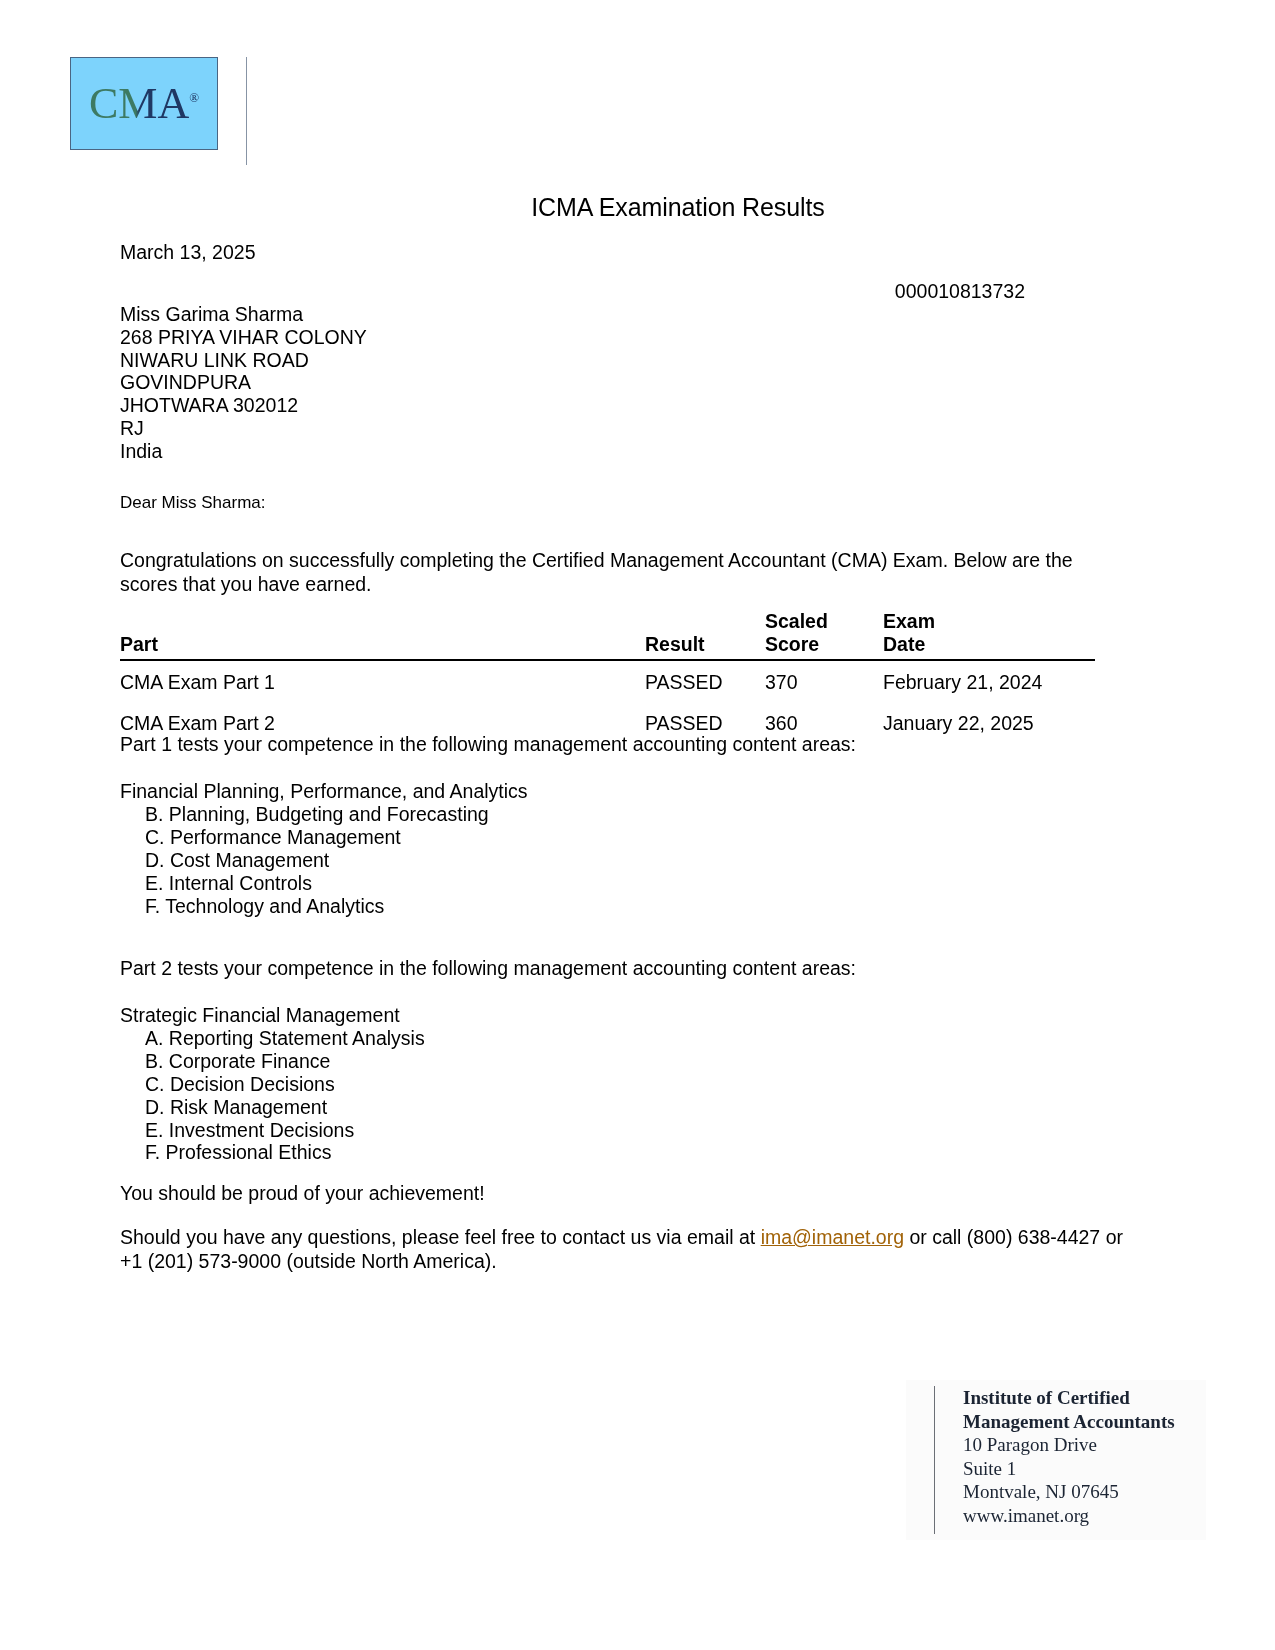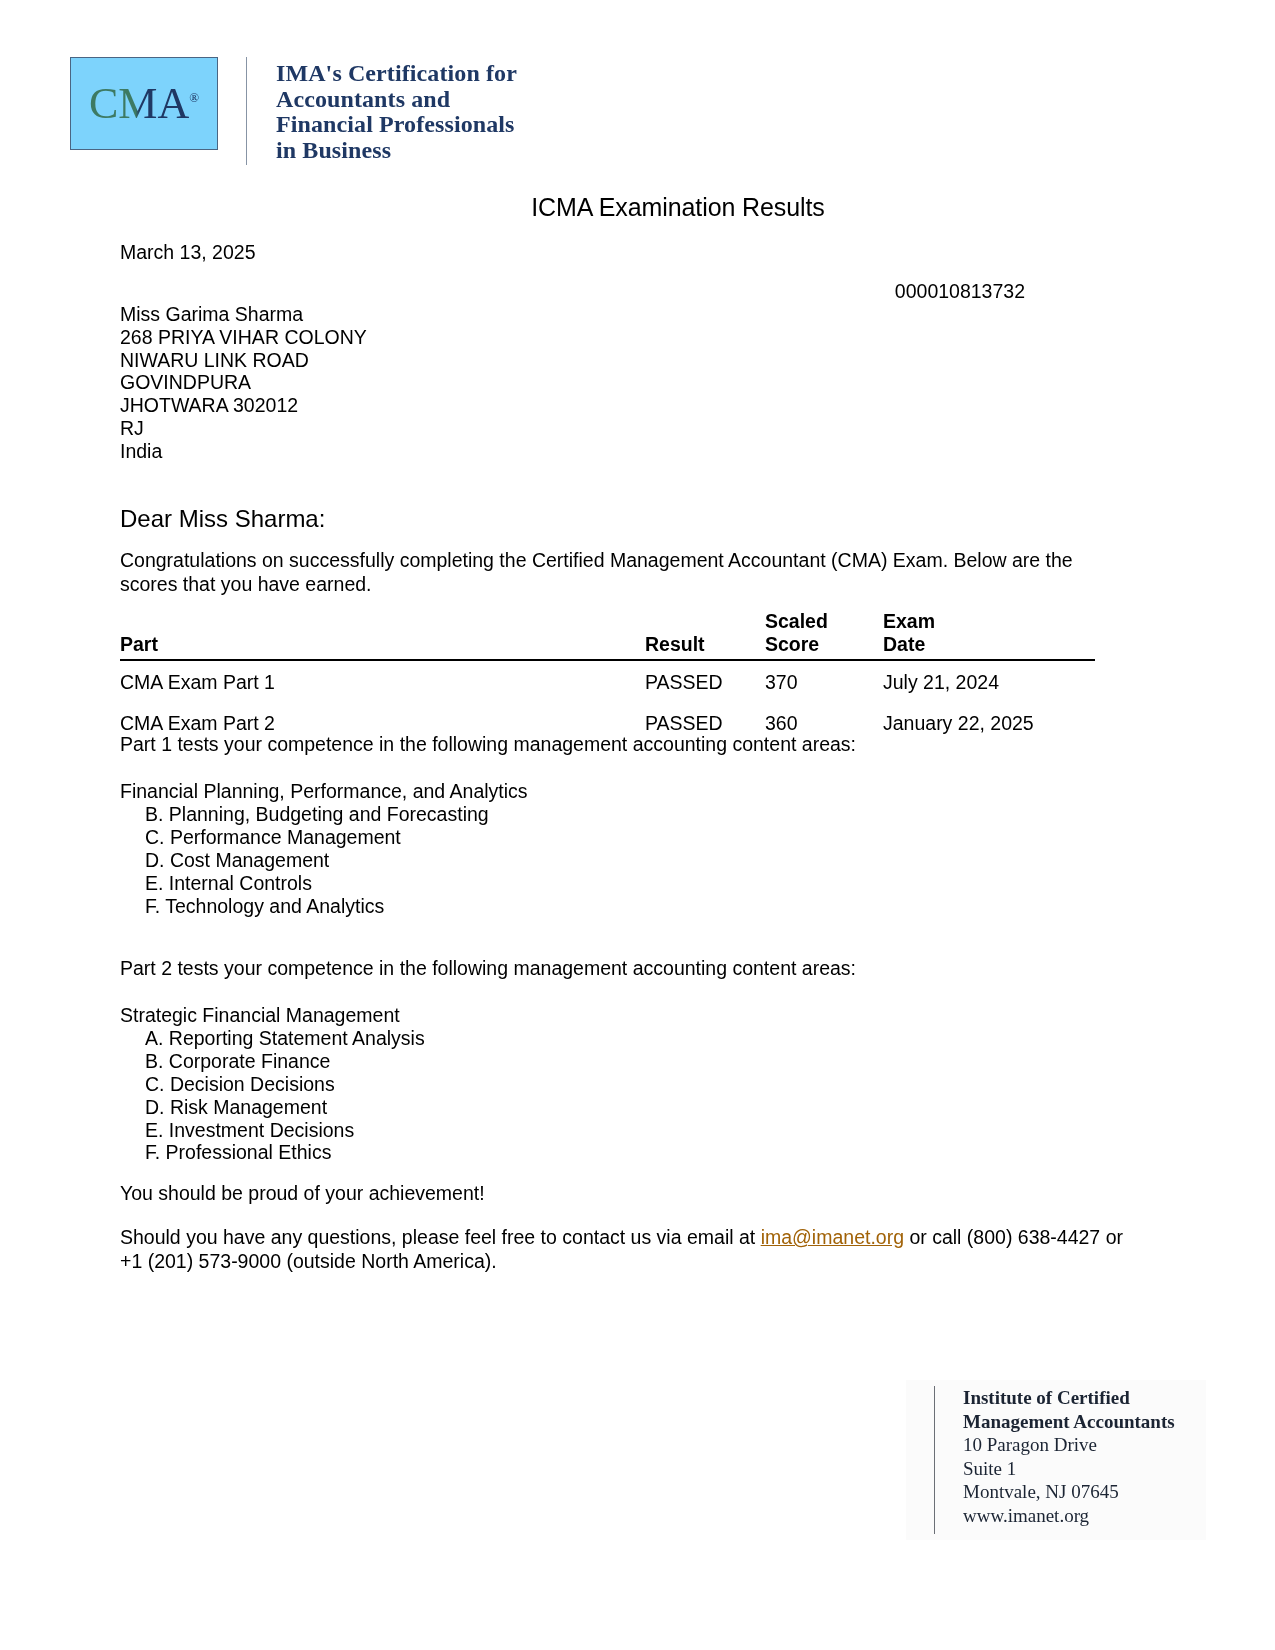--- a/index.html
+++ b/index.html
@@ -108,22 +108,22 @@
     top: 303px;
     font-size: 19.5px;
     line-height: 22.8px;
   }
   .address-block div { white-space: nowrap; }
 
   
   .salutation {
     position: absolute;
     left: 120px;
-    top: 505px;
-    font-size: 24px;
+    top: 493px;
+    font-size: 17px;
   }
   .intro-para {
     position: absolute;
     left: 120px;
     top: 549px;
     width: 980px;
     font-size: 19.5px;
     line-height: 23.5px;
   }
 
@@ -225,26 +225,20 @@
   .footer-inner .line { white-space: nowrap; }
 </style>
 </head>
 <body>
 
 <div class="letterhead">
   <div class="cma-mark">
     <span class="cma-mark-text"><span class="cma-c">C</span><span class="cma-m">M</span><span class="cma-a">A</span><span class="cma-reg">®</span></span>
   </div>
   <div class="lh-divider"></div>
-  <div class="lh-tagline">
-    <div>IMA's Certification for</div>
-    <div>Accountants and</div>
-    <div>Financial Professionals</div>
-    <div>in Business</div>
-  </div>
 </div>
 
 <div class="doc-title">ICMA Examination Results</div>
 <div class="letter-date">March 13, 2025</div>
 <div class="account-number">000010813732</div>
 
 <div class="address-block">
   <div>Miss Garima Sharma</div>
   <div>268 PRIYA VIHAR COLONY</div>
   <div>NIWARU LINK ROAD</div>
@@ -270,21 +264,21 @@
         <span>Exam</span><br>
         <span>Date</span>
       </th>
     </tr>
   </thead>
   <tbody>
     <tr>
       <td>CMA Exam Part 1</td>
       <td>PASSED</td>
       <td class="cell-score">370</td>
-      <td>July 21, 2024</td>
+      <td>February 21, 2024</td>
     </tr>
     <tr>
       <td>CMA Exam Part 2</td>
       <td>PASSED</td>
       <td class="cell-score">360</td>
       <td>January 22, 2025</td>
     </tr>
   </tbody>
 </table>
 

